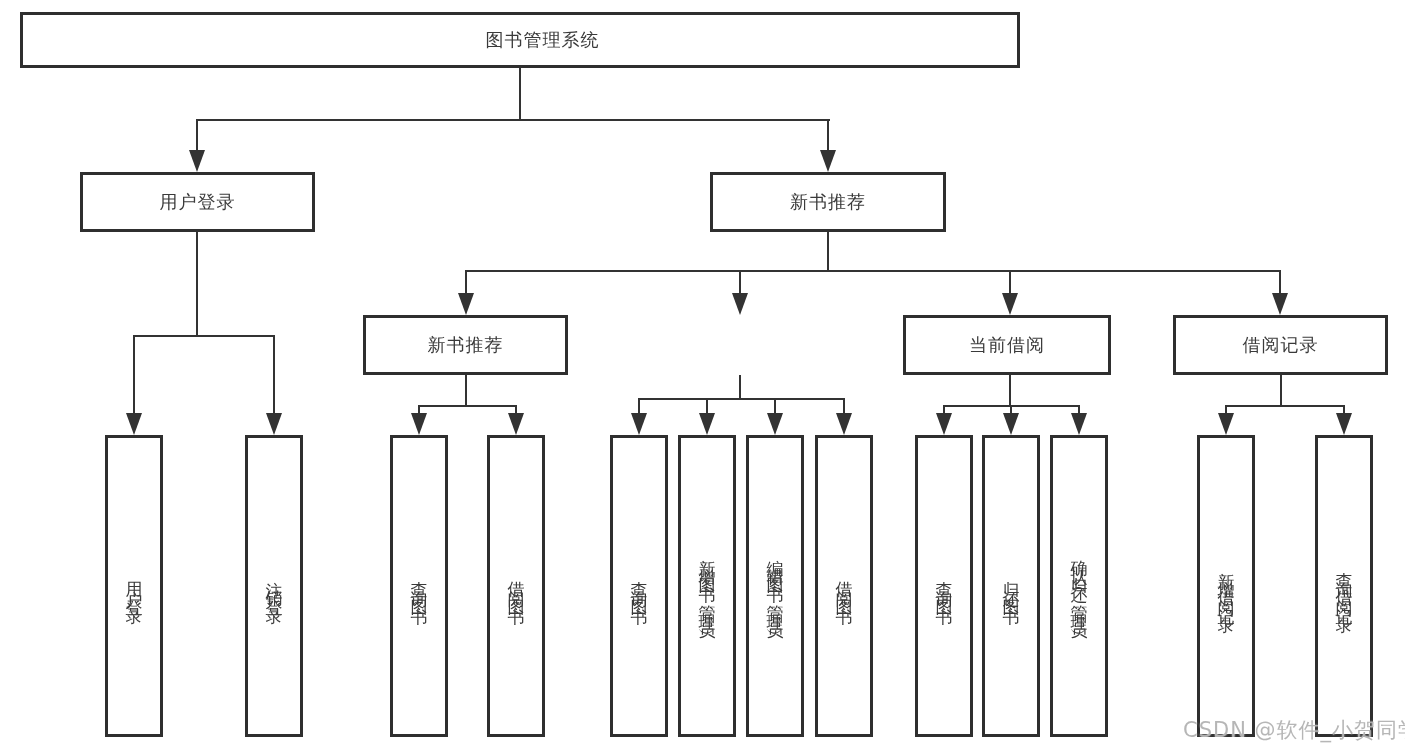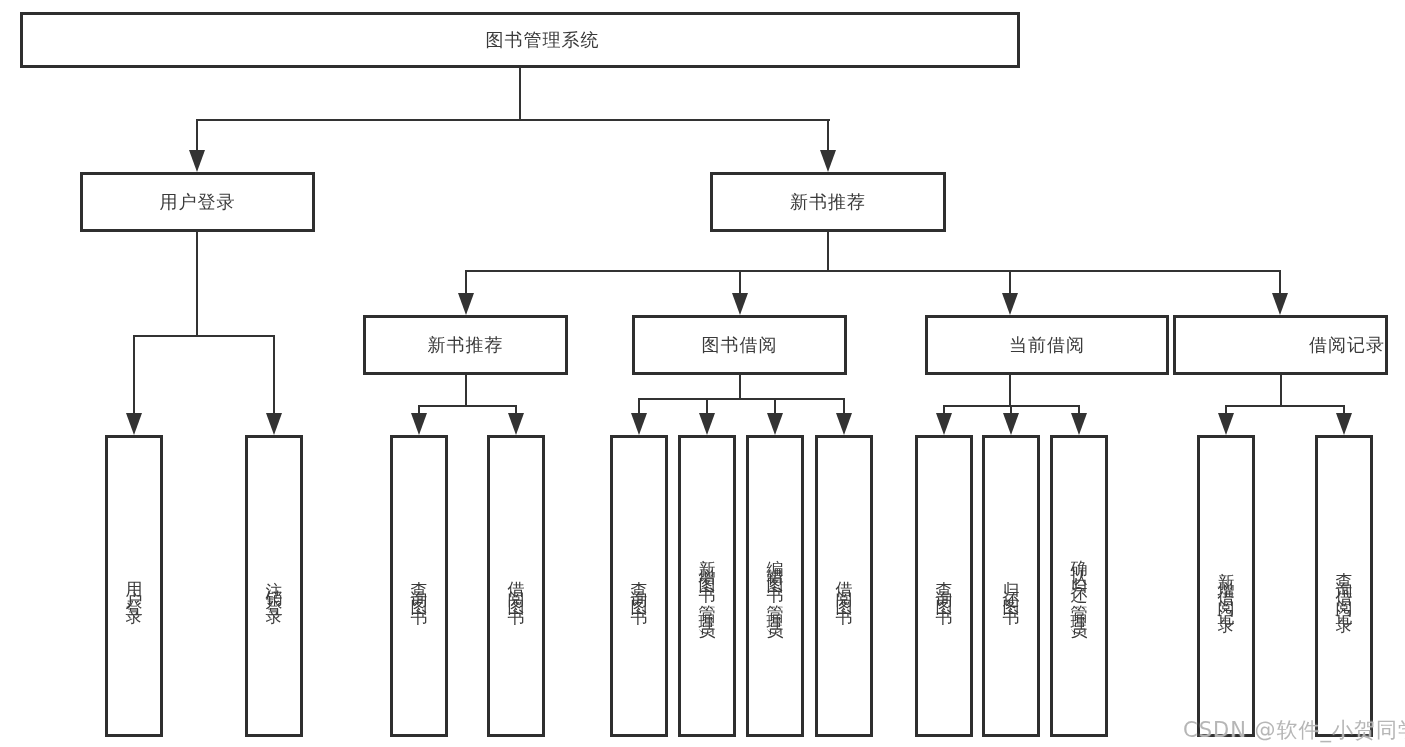--- a/index.html
+++ b/index.html
@@ -119,27 +119,24 @@
   <div class="vline" style="left:827px; top:232px; height:40px;"></div>
   <div class="hline" style="left:465px; top:270px; width:816px;"></div>
   <div class="drop" style="left:458px; top:270px; height:45px;"></div>
   <div class="drop" style="left:732px; top:270px; height:45px;"></div>
   <div class="drop" style="left:1002px; top:270px; height:45px;"></div>
   <div class="drop" style="left:1272px; top:270px; height:45px;"></div>
 
   <div class="box" style="left:363px; top:315px; width:205px; height:60px;">
     <span>新书推荐</span>
   </div>
-  <div class="box" style="left:632px; top:315px; width:215px; height:60px;">
-    <span>图书借阅</span>
-  </div>
-  <div class="box" style="left:925px; top:315px; width:244px; height:60px;">
+  <div class="box" style="left:903px; top:315px; width:208px; height:60px;">
     <span>当前借阅</span>
   </div>
-  <div class="box" style="left:1173px; top:315px; width:215px; height:60px;justify-content:flex-end;">
+  <div class="box" style="left:1173px; top:315px; width:215px; height:60px;">
     <span>借阅记录</span>
   </div>
 
   <div class="vline" style="left:465px; top:375px; height:32px;"></div>
   <div class="hline" style="left:418px; top:405px; width:99px;"></div>
   <div class="drop" style="left:411px; top:405px; height:30px;"></div>
   <div class="drop" style="left:508px; top:405px; height:30px;"></div>
 
   <div class="vline" style="left:739px; top:375px; height:25px;"></div>
   <div class="hline" style="left:638px; top:398px; width:207px;"></div>

